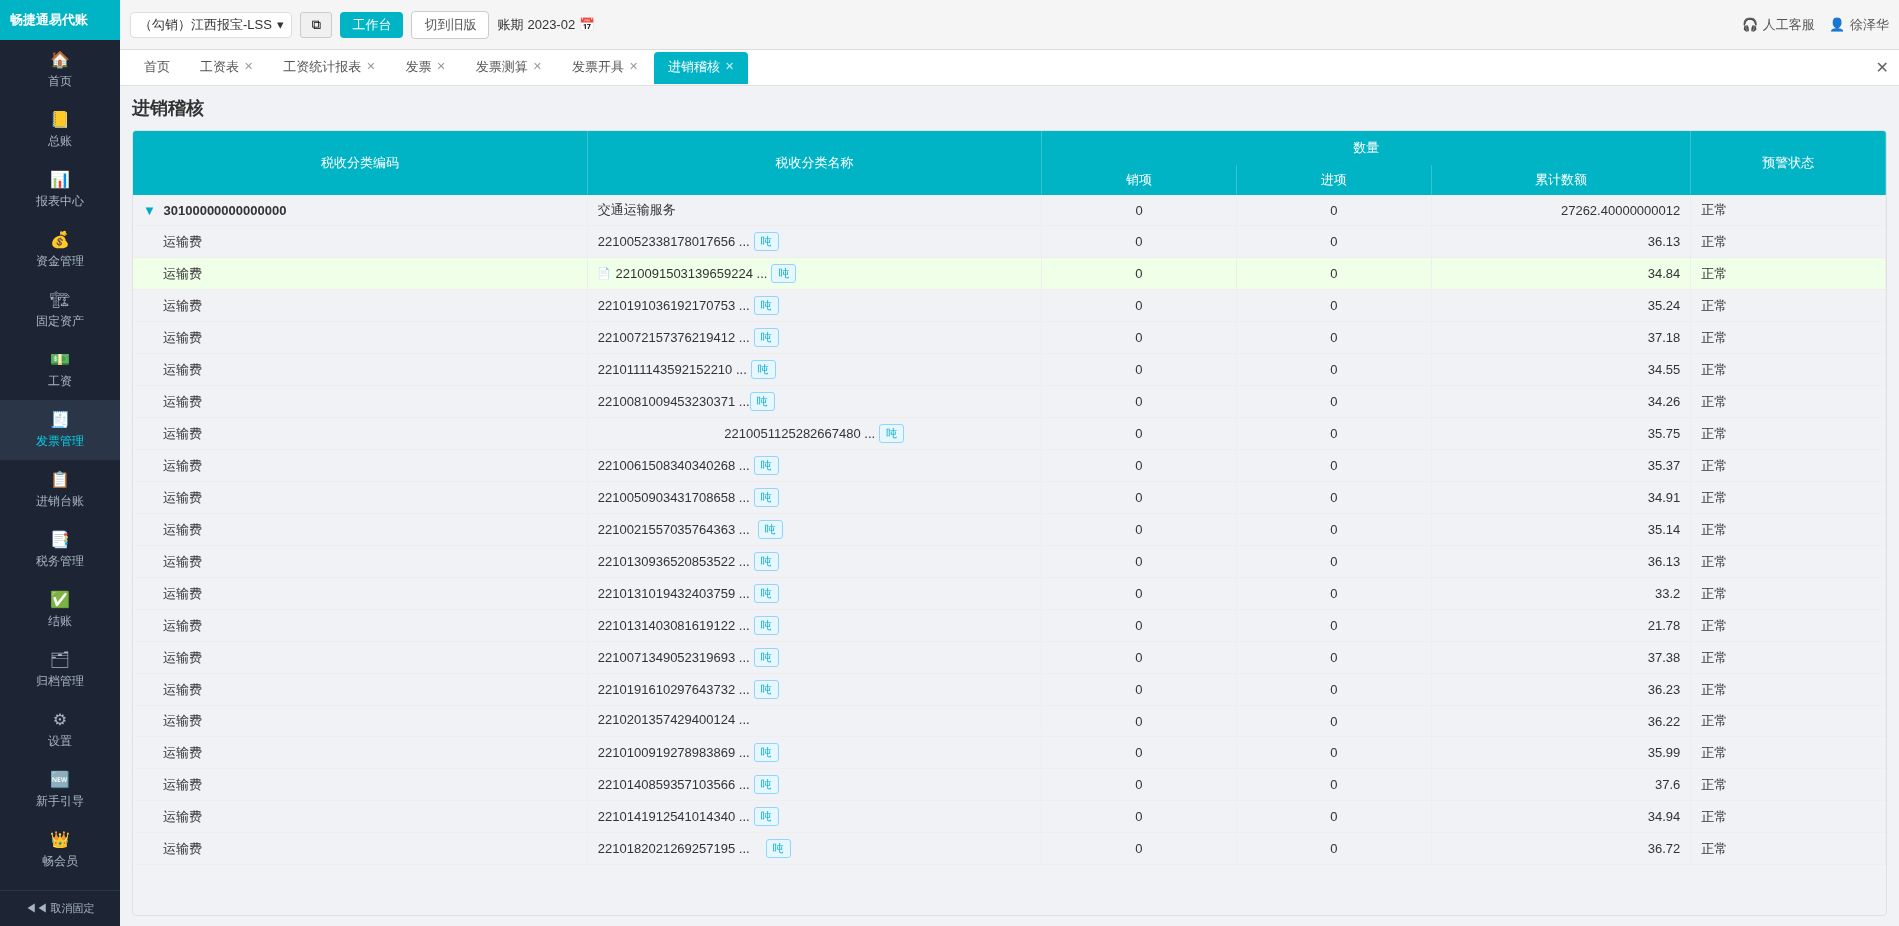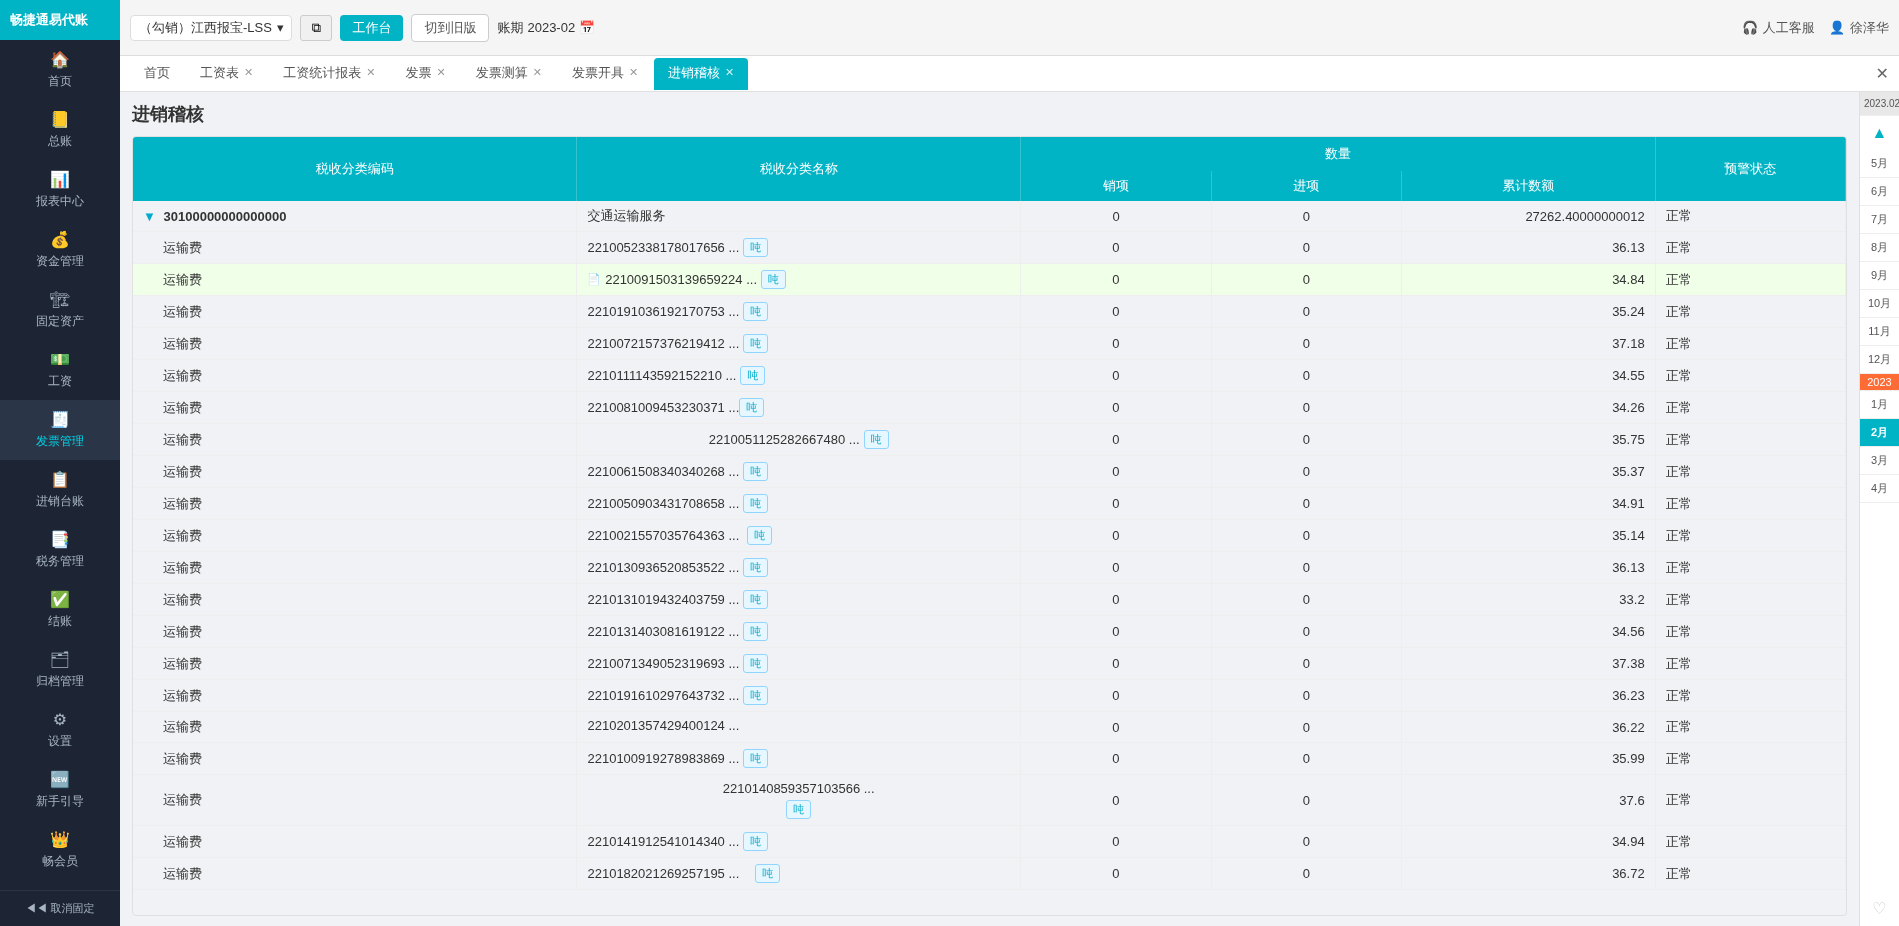--- a/index.html
+++ b/index.html
@@ -56,21 +56,21 @@
       overflow: hidden;
     }
 
     
     .top-bar {
       background: #f5f5f5;
       border-bottom: 1px solid #ddd;
       display: flex;
       align-items: center;
       padding: 0 10px;
-      height: 56px;
+      height: 50px;
       gap: 8px;
     }
     .top-bar-company {
       display: flex;
       align-items: center;
       gap: 5px;
       font-size: 13px;
       color: #333;
       background: white;
       border: 1px solid #ddd;
@@ -622,21 +622,21 @@
       </tr>
               <tr>
         <td style="padding-left:30px;">运输费</td>
         <td style="display:flex;align-items:center;gap:4px;">
 
           <span>2210131403081619122 ...</span>
           <span class="tag-btn">吨</span>
         </td>
         <td class="td-center">0</td>
         <td class="td-center">0</td>
-        <td class="td-right">34.56</td>
+        <td class="td-right">21.78</td>
         <td><span class="status-normal">正常</span></td>
       </tr>
               <tr>
         <td style="padding-left:30px;">运输费</td>
         <td style="display:flex;align-items:center;gap:4px;">
 
           <span>2210071349052319693 ...</span>
           <span class="tag-btn">吨</span>
         </td>
         <td class="td-center">0</td>
@@ -675,21 +675,21 @@
           <span>2210100919278983869 ...</span>
           <span class="tag-btn">吨</span>
         </td>
         <td class="td-center">0</td>
         <td class="td-center">0</td>
         <td class="td-right">35.99</td>
         <td><span class="status-normal">正常</span></td>
       </tr>
               <tr>
         <td style="padding-left:30px;">运输费</td>
-        <td style="display:flex;align-items:center;gap:4px;flex-direction:column;">
+        <td style="display:flex;align-items:center;gap:4px;">
 
           <span>2210140859357103566 ...</span>
           <span class="tag-btn">吨</span>
         </td>
         <td class="td-center">0</td>
         <td class="td-center">0</td>
         <td class="td-right">37.6</td>
         <td><span class="status-normal">正常</span></td>
       </tr>
               <tr>
@@ -714,32 +714,14 @@
         <td class="td-center">0</td>
         <td class="td-center">0</td>
         <td class="td-right">36.72</td>
         <td><span class="status-normal">正常</span></td>
       </tr>
             </tbody>
         </table>
       </div>
     </div>
 
-    <div class="right-panel">
-      <div class="right-panel-item" style="font-size:10px;background:#e8e8e8;color:#555;">2023.02</div>
-      <div class="right-panel-icon">▲</div>
-      <div class="right-panel-item">5月</div>
-      <div class="right-panel-item">6月</div>
-      <div class="right-panel-item">7月</div>
-      <div class="right-panel-item">8月</div>
-      <div class="right-panel-item">9月</div>
-      <div class="right-panel-item">10月</div>
-      <div class="right-panel-item">11月</div>
-      <div class="right-panel-item">12月</div>
-      <div class="right-panel-item year-2023">2023</div>
-      <div class="right-panel-item">1月</div>
-      <div class="right-panel-item current-month">2月</div>
-      <div class="right-panel-item">3月</div>
-      <div class="right-panel-item">4月</div>
-      <div class="right-panel-icon" style="color:#ccc;margin-top:auto;">♡</div>
-    </div>
   </div>
 </div>
 
 </body></html>

